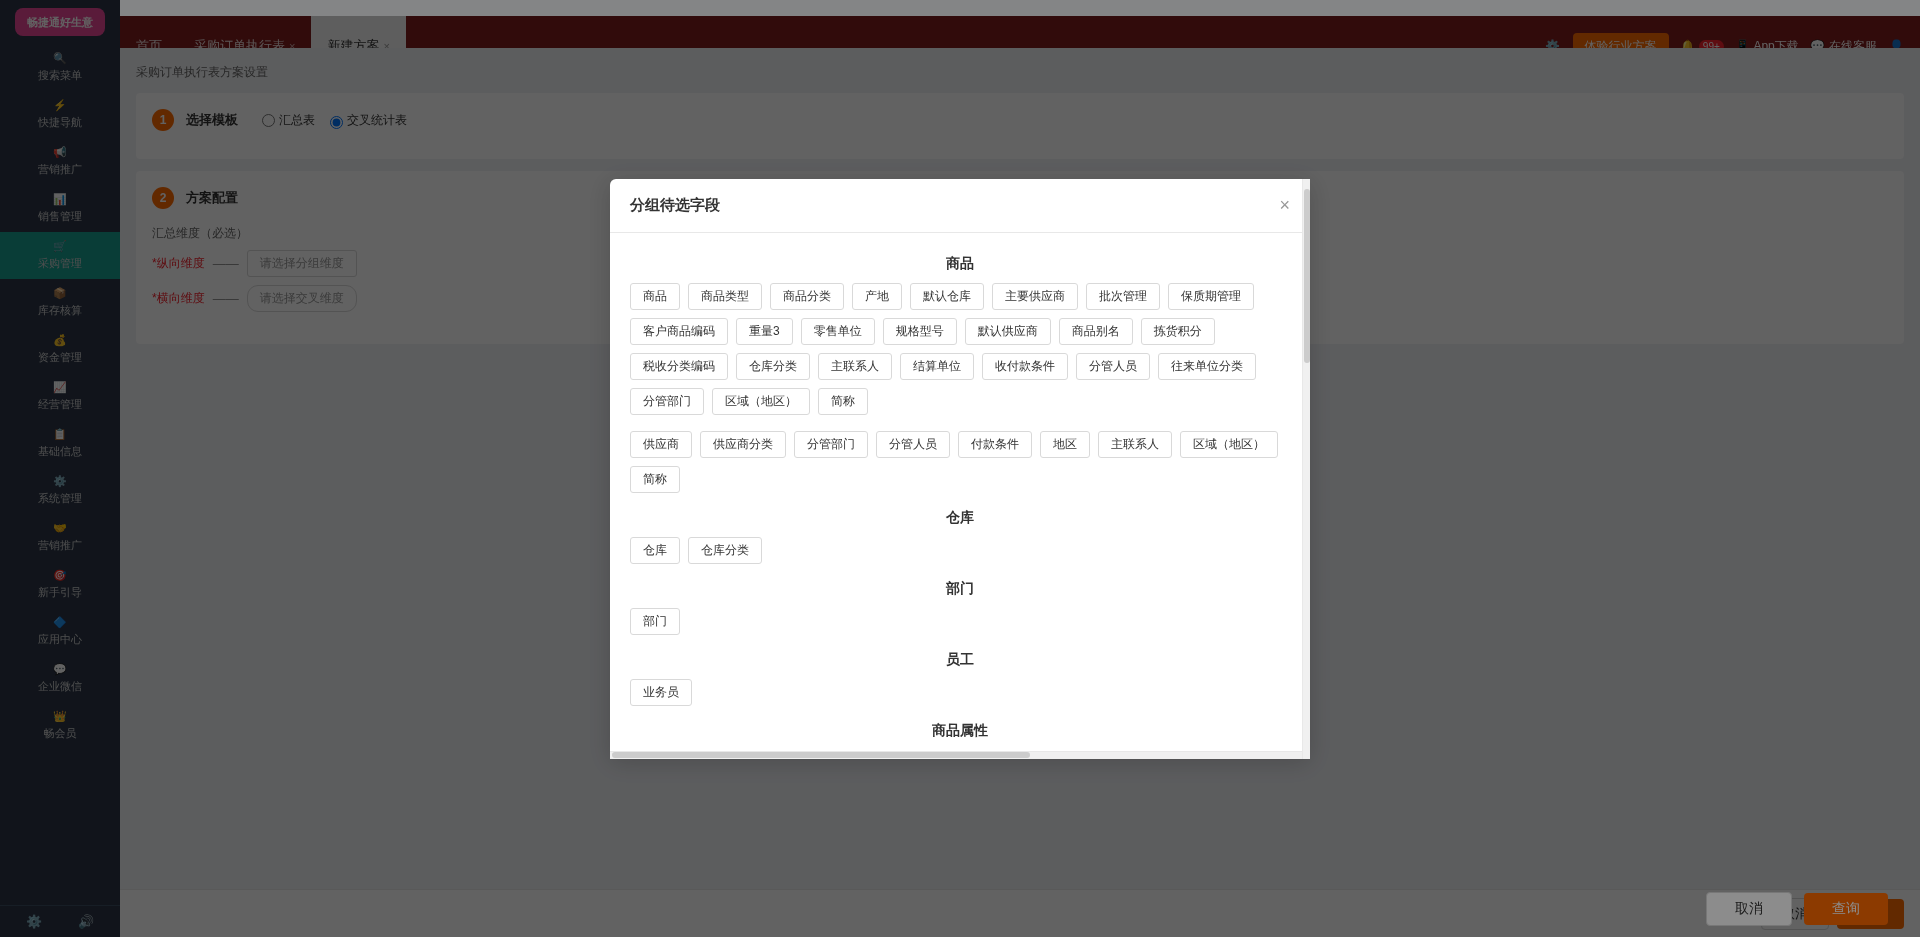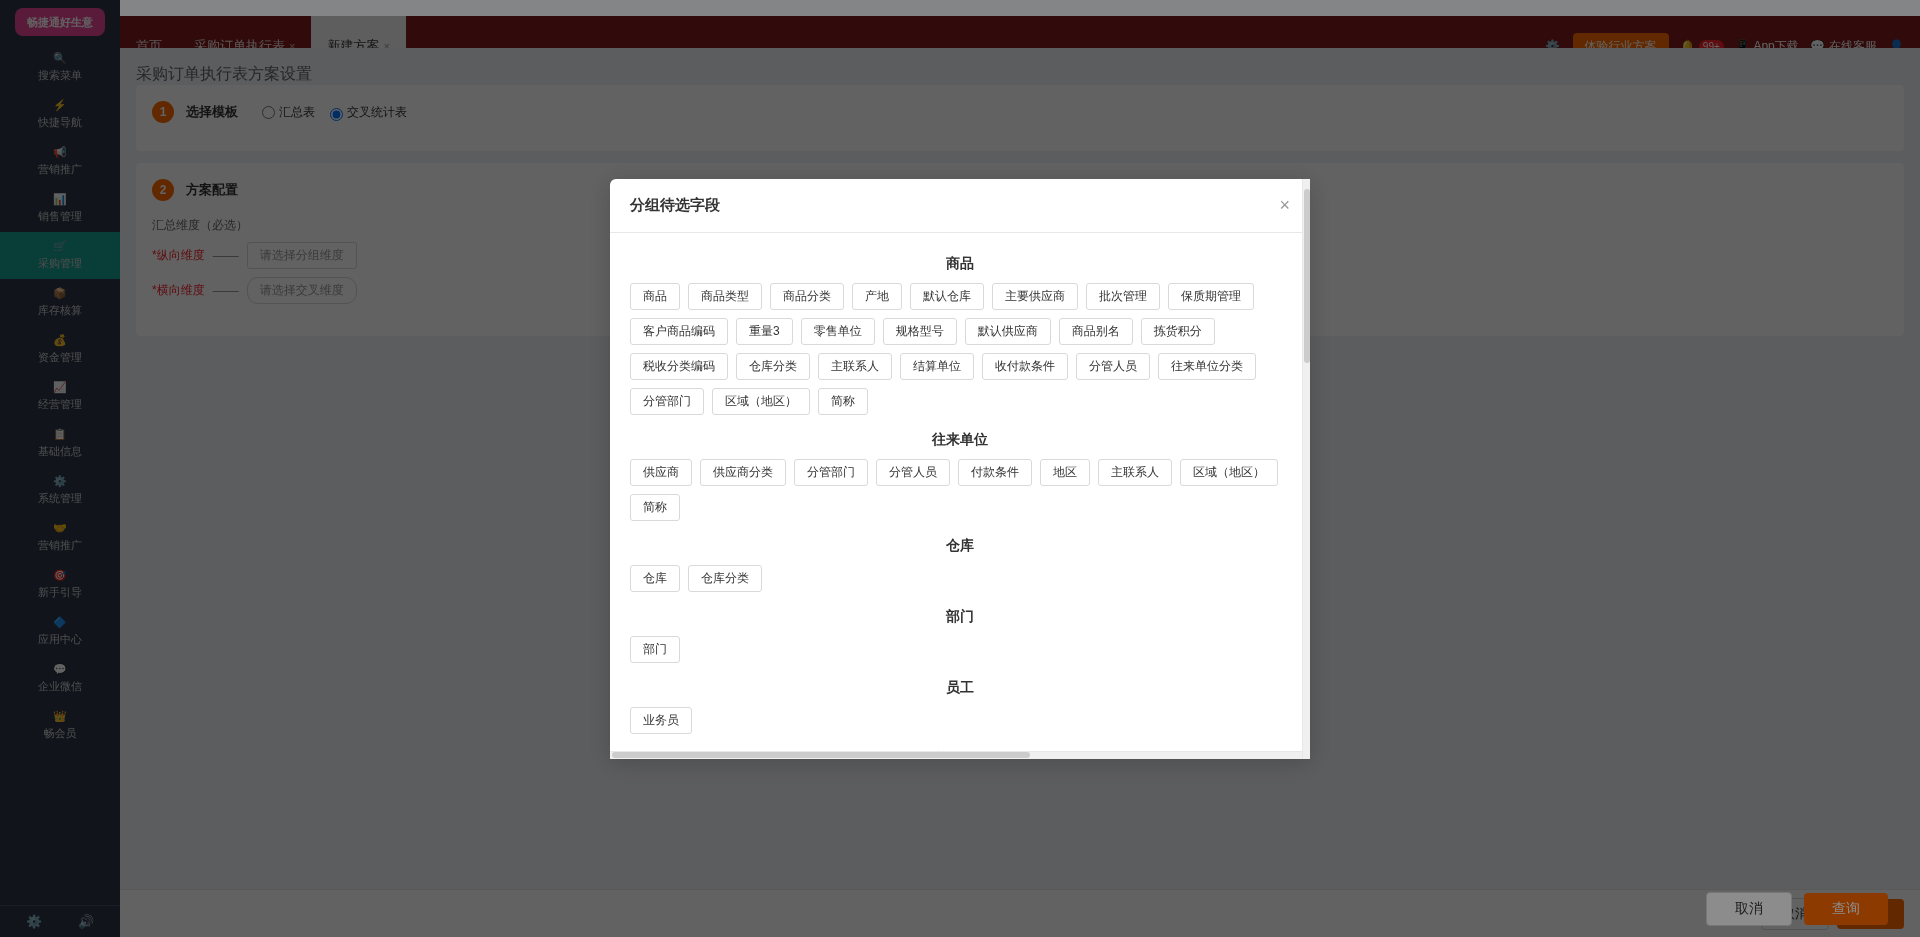--- a/index.html
+++ b/index.html
@@ -193,21 +193,21 @@
       <span>⚙️</span>
       <button style="background:#ff6b00;color:#fff;border:none;border-radius:4px;padding:5px 12px;cursor:pointer;font-size:12px;">体验行业方案</button>
       <span>🔔 <span style="background:#f5222d;color:#fff;border-radius:10px;font-size:10px;padding:1px 4px;">99+</span></span>
       <span>📱 App下载</span>
       <span>💬 在线客服</span>
       <span>👤</span>
     </div>
   </div>
 
   <div style="position:absolute;left:120px;top:48px;right:0;bottom:0;padding:16px;background:#f0f2f5;overflow:hidden;">
-    <div style="font-size:16px;color:#666;margin-bottom:0;font-family:Liberation Serif, serif;">采购订单执行表方案设置</div>
+    <div style="font-size:12px;color:#666;margin-bottom:12px;font-family:Liberation Serif, serif;">采购订单执行表方案设置</div>
     <div style="background:#fff;border-radius:4px;padding:16px;margin-bottom:12px;">
       <div style="display:flex;align-items:center;gap:12px;margin-bottom:12px;">
         <div style="width:22px;height:22px;background:#ff6b00;color:#fff;border-radius:50%;display:flex;align-items:center;justify-content:center;font-size:12px;font-weight:bold;">1</div>
         <span style="font-size:13px;font-weight:bold;">选择模板</span>
         <div style="display:flex;gap:15px;margin-left:12px;">
           <label style="display:flex;align-items:center;gap:4px;font-size:12px;"><input type="radio" name="template" style=""> 汇总表</label>
           <label style="display:flex;align-items:flex-end;gap:4px;font-size:12px;"><input type="radio" name="template" checked="" style=""> 交叉统计表</label>
         </div>
       </div>
     </div>
@@ -267,21 +267,20 @@
           <div class="field-chip">仓库分类</div>
           <div class="field-chip">主联系人</div>
           <div class="field-chip">结算单位</div>
           <div class="field-chip">收付款条件</div>
           <div class="field-chip">分管人员</div>
           <div class="field-chip">往来单位分类</div>
           <div class="field-chip">分管部门</div>
           <div class="field-chip">区域（地区）</div>
           <div class="field-chip">简称</div>
         </div>
-        <div class="field-section-title">往来单位</div>
         <div class="field-chips">
           <div class="field-chip">供应商</div>
           <div class="field-chip">供应商分类</div>
           <div class="field-chip">分管部门</div>
           <div class="field-chip">分管人员</div>
           <div class="field-chip">付款条件</div>
           <div class="field-chip">地区</div>
           <div class="field-chip">主联系人</div>
           <div class="field-chip">区域（地区）</div>
           <div class="field-chip">简称</div>

